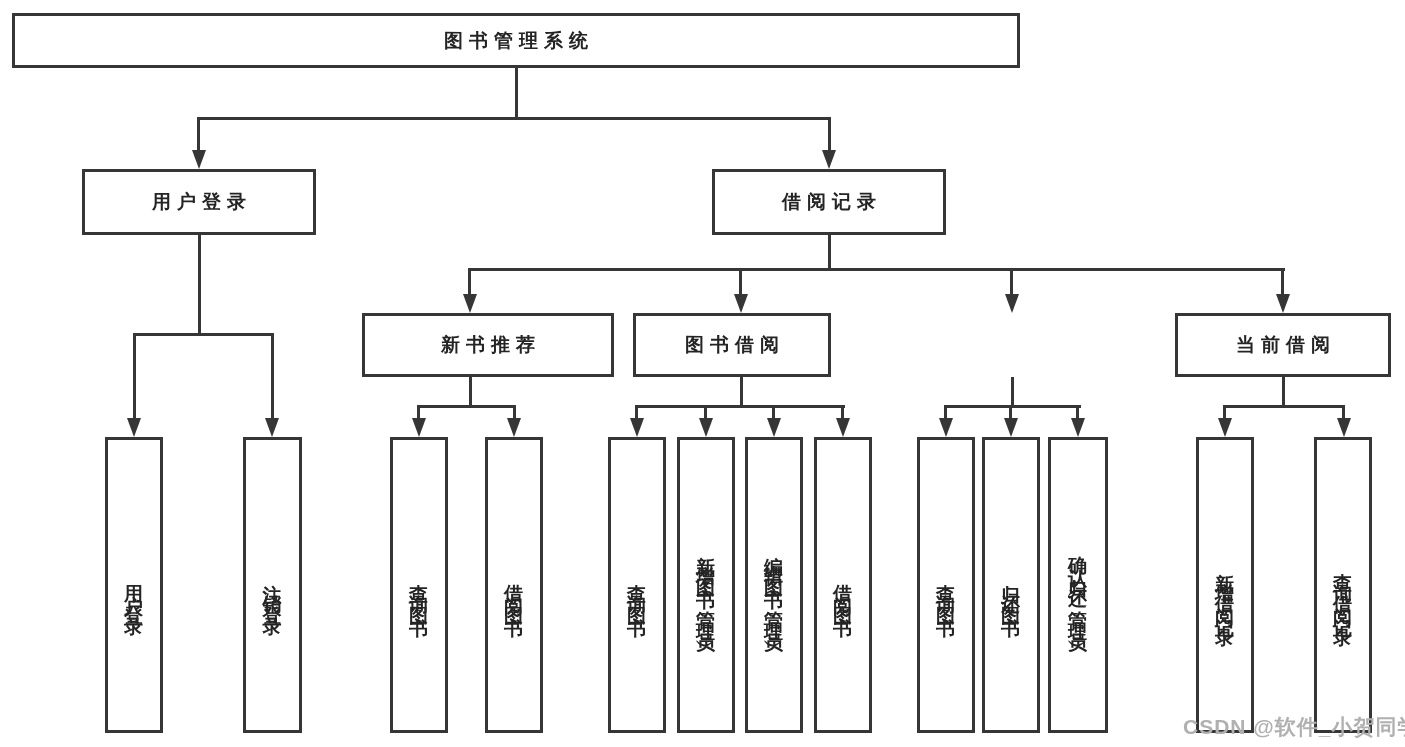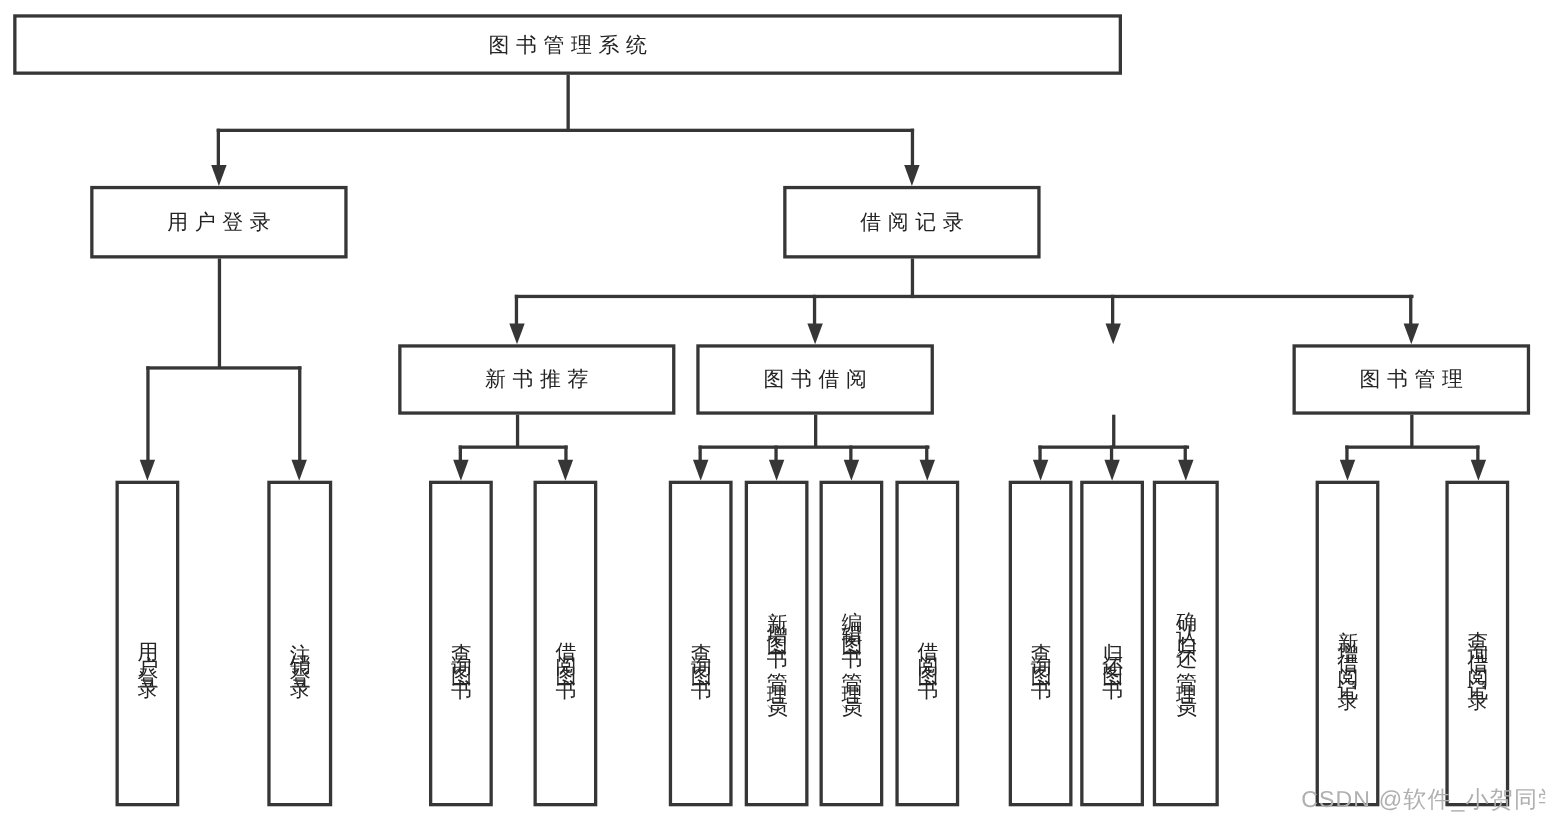--- a/index.html
+++ b/index.html
@@ -2,20 +2,21 @@
 <html style="--line: #363636; --text: #242424; --watermark: #b0b0b0; --background: #ffffff;"><head>
 <meta charset="utf-8">
 <style>
   html,body{margin:0;padding:0;background:#fff;}
   #canvas{
     position:relative;
     width:1405px;height:747px;
     background:var(--background,#fff);
     font-family:"Liberation Sans","DejaVu Sans",sans-serif;
     overflow:hidden;
+    font-weight:bold;
   }
   .box{
     position:absolute;
     box-sizing:border-box;
     background:#fff;
     border:3px solid var(--line,#363636);
     display:flex;align-items:center;justify-content:center;
   }
   .hlabel{
     font-size:19px;
@@ -86,25 +87,25 @@
   <div class="ln" style="left:1010px;top:268px;width:3px;height:28px;"></div>
   <div class="ln" style="left:1281px;top:268px;width:3px;height:28px;"></div>
   <div class="arr" style="left:463px;top:294px;"></div>
   <div class="arr" style="left:734px;top:294px;"></div>
   <div class="arr" style="left:1005px;top:294px;"></div>
   <div class="arr" style="left:1276px;top:294px;"></div>
 
   <div class="box" style="left:362px;top:313px;width:252px;height:64px;">
     <span class="hlabel">新书推荐</span>
   </div>
-  <div class="box" style="left:633px;top:313px;width:216px;height:64px;">
+  <div class="box" style="left:633px;top:313px;width:198px;height:64px;">
     <span class="hlabel">图书借阅</span>
   </div>
   <div class="box" style="left:1175px;top:313px;width:216px;height:64px;">
-    <span class="hlabel">图书管理</span>
+    <span class="hlabel">当前借阅</span>
   </div>
 
   <div class="ln" style="left:469px;top:377px;width:3px;height:29px;"></div>
   <div class="ln" style="left:417px;top:405px;width:99px;height:3px;"></div>
   <div class="ln" style="left:417px;top:405px;width:3px;height:15px;"></div>
   <div class="ln" style="left:513px;top:405px;width:3px;height:15px;"></div>
   <div class="arr" style="left:412px;top:418px;"></div>
   <div class="arr" style="left:507px;top:418px;"></div>
 
   <div class="ln" style="left:740px;top:377px;width:3px;height:29px;"></div>

